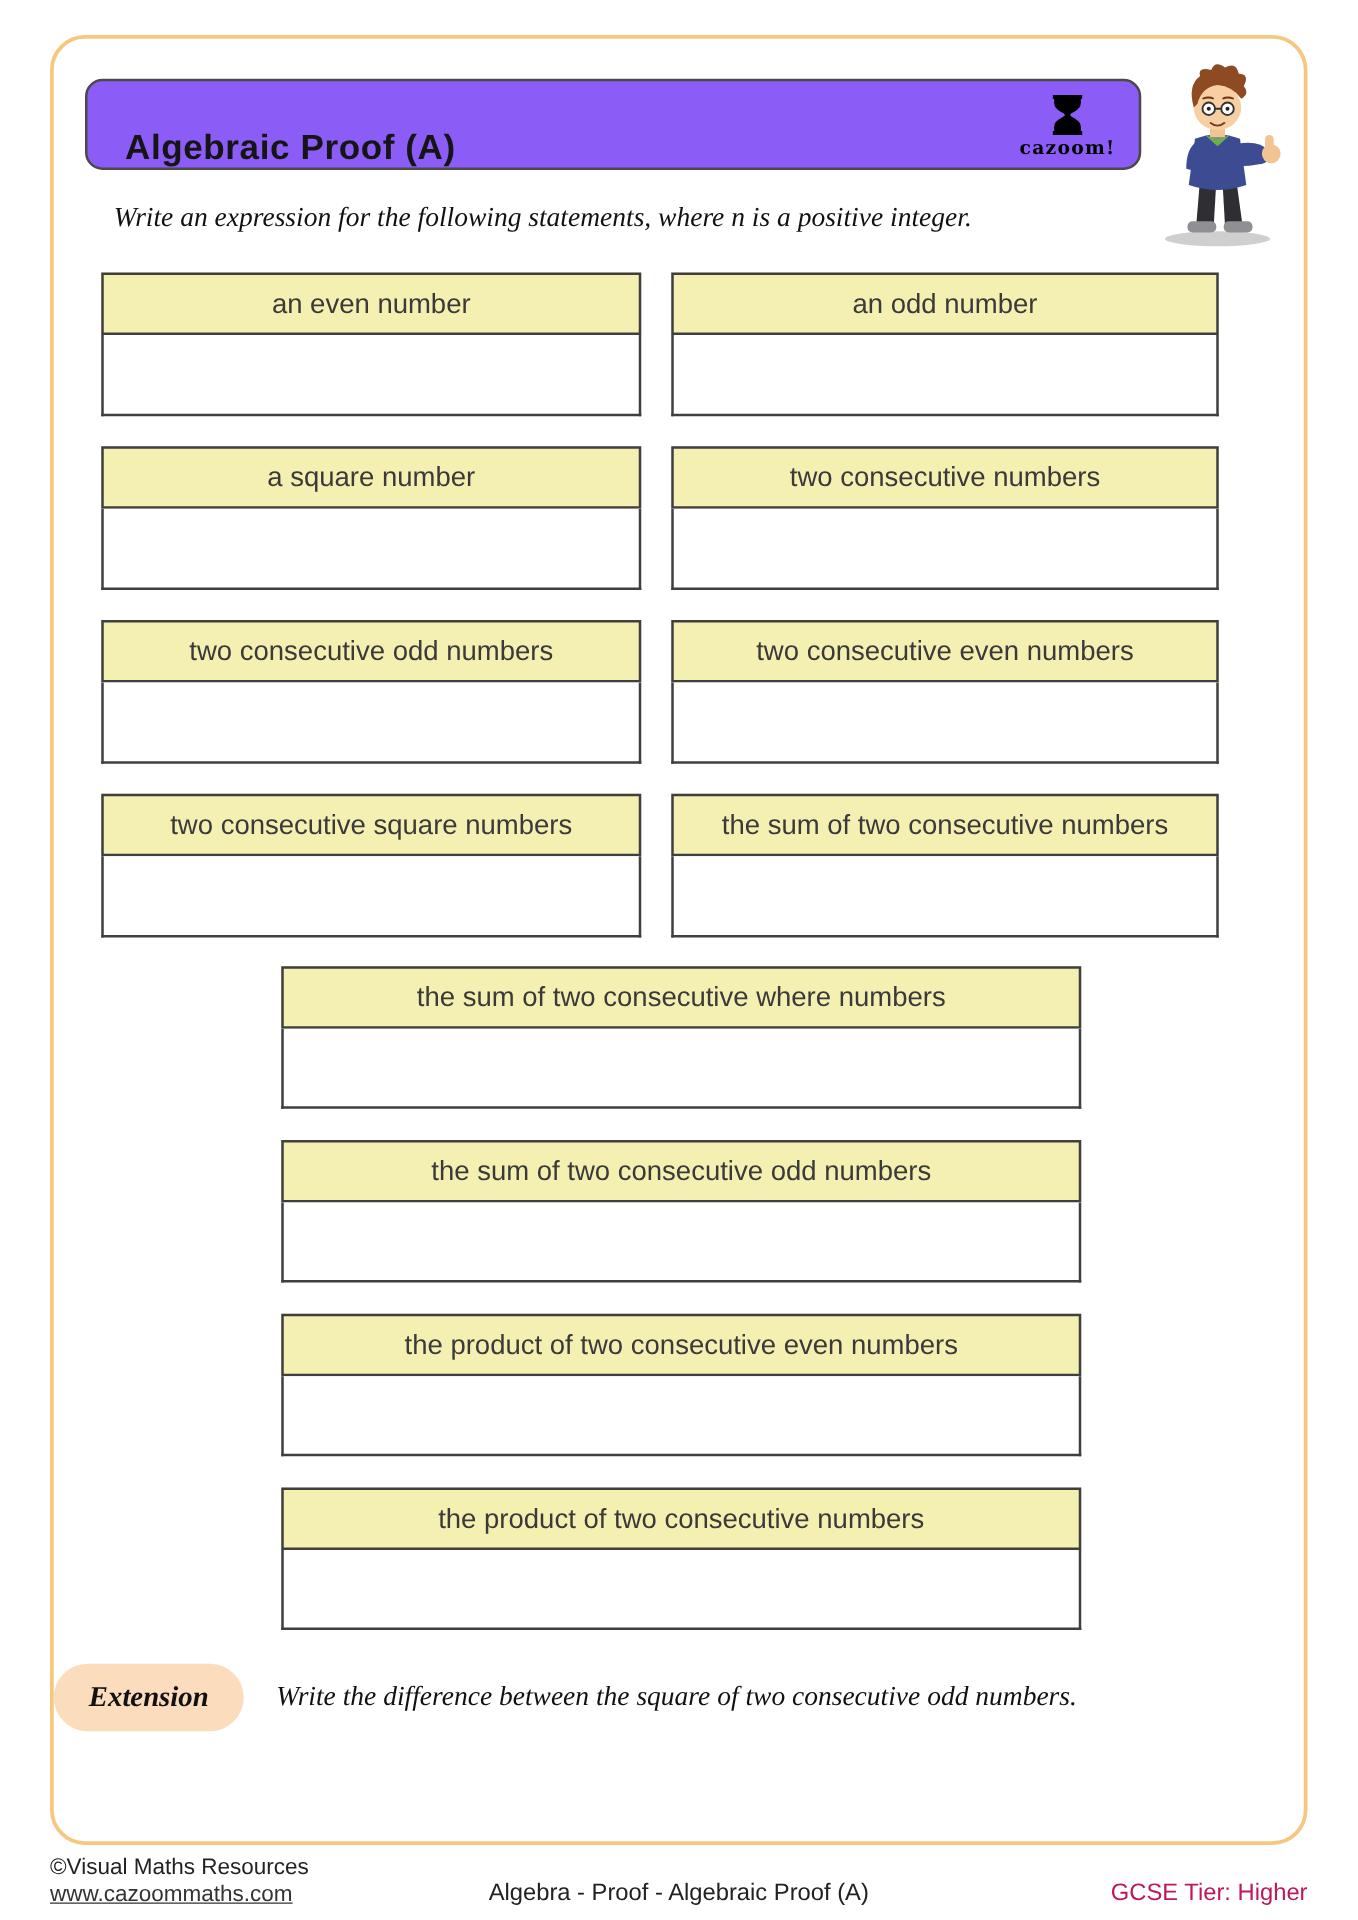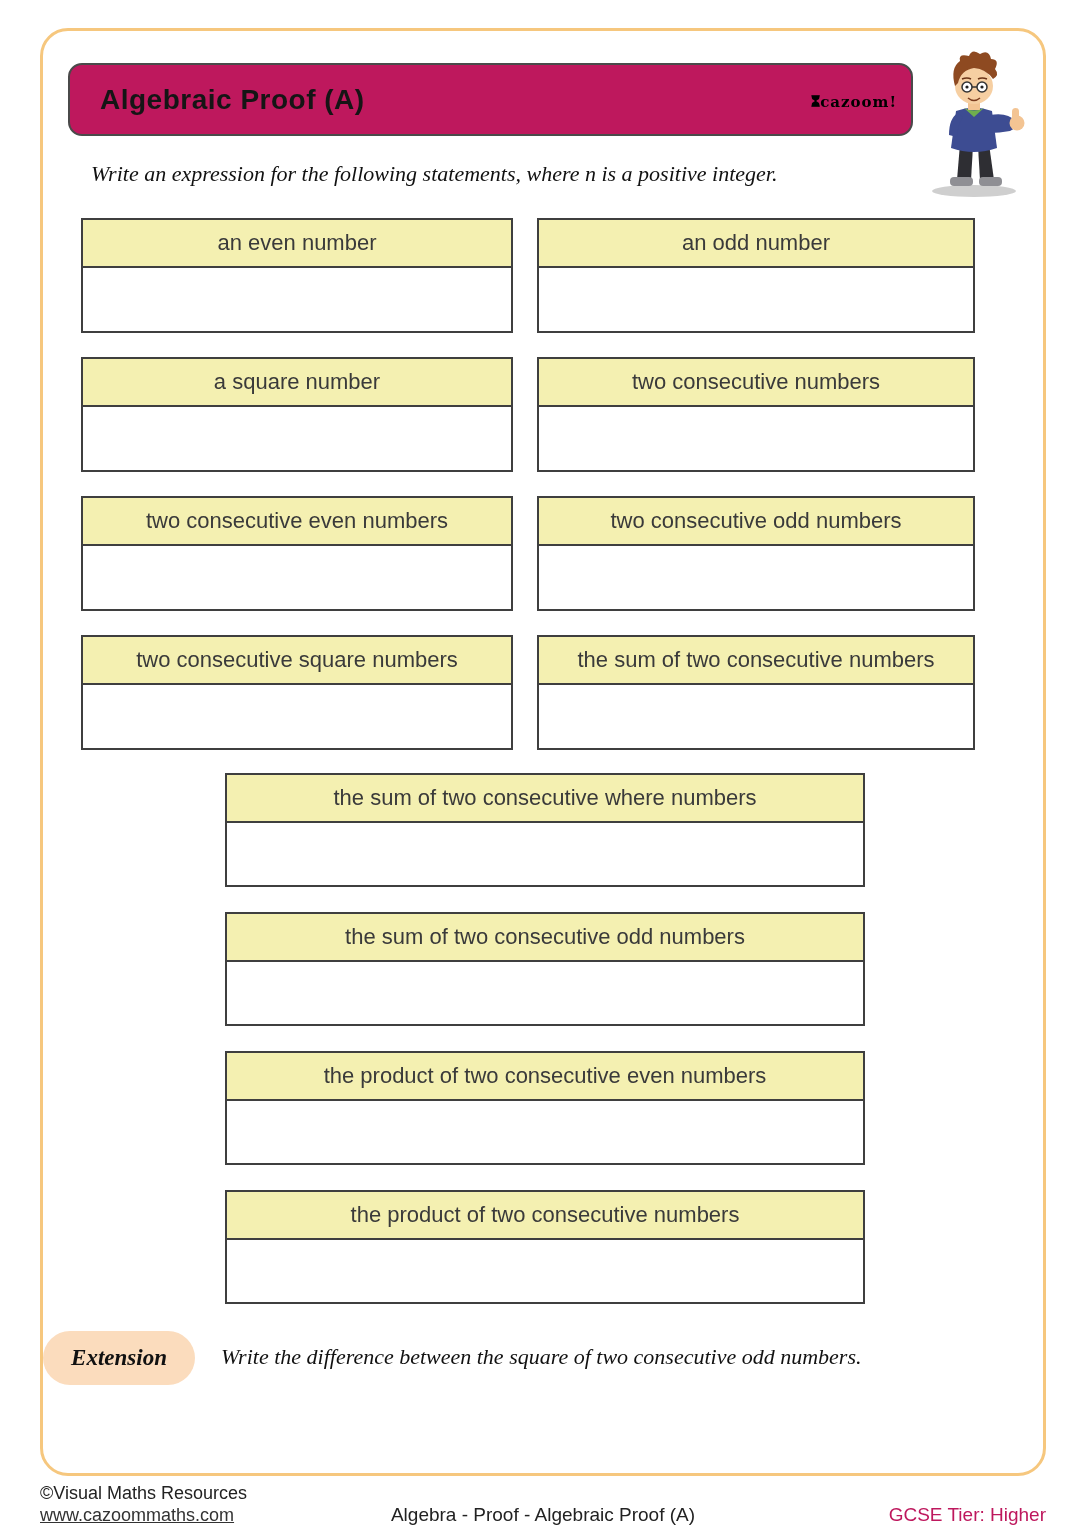--- a/index.html
+++ b/index.html
@@ -5,29 +5,29 @@
   * { margin:0; padding:0; box-sizing:border-box; }
   html,body { width:1086px; height:1536px; background:#ffffff; font-family:"Liberation Sans", sans-serif; position:relative; overflow:hidden; }
 
   .sheet {
     position:absolute; left:40px; top:28px; width:1006px; height:1448px;
     border:3px solid #F6C77E; border-radius:28px; background:#ffffff;
   }
 
   .title-box {
     position:absolute; left:25px; top:32px; width:845px; height:73px;
-    border:2px solid #4a4a4a; border-radius:14px; background:#be185d;
-    display:flex; align-items:center;
+    border:2px solid #4a4a4a; border-radius:14px; background:#8b5cf6;
+    display:flex; align-items:flex-end;
   }
   .title {
     margin-left:30px; font-size:28px; font-weight:bold; color:#151515; letter-spacing:0.5px;
   }
   .logo {
     position:absolute; right:14px; top:4px; width:86px; height:64px;
-    display:flex; align-items:center; justify-content:center;
+    display:flex; flex-direction:column; align-items:center; justify-content:center;
   }
   .logo svg { display:block; }
   .logo-text { font-family:"DejaVu Serif", serif; font-weight:bold; font-size:15px; color:#000; letter-spacing:1px; margin-top:1px; }
 
   .instruction {
     position:absolute; left:48px; top:130px; width:820px;
     font-family:"Liberation Serif", serif; font-style:italic; font-size:22px; color:#111;
   }
 
   .grid {
@@ -101,25 +101,25 @@
     </div>
     <div class="qcell">
       <div class="qheader">a square number</div>
       <div class="qanswer"></div>
     </div>
     <div class="qcell">
       <div class="qheader">two consecutive numbers</div>
       <div class="qanswer"></div>
     </div>
     <div class="qcell">
+      <div class="qheader">two consecutive odd numbers</div>
+      <div class="qanswer"></div>
+    </div>
+    <div class="qcell">
       <div class="qheader">two consecutive even numbers</div>
-      <div class="qanswer"></div>
-    </div>
-    <div class="qcell">
-      <div class="qheader">two consecutive odd numbers</div>
       <div class="qanswer"></div>
     </div>
     <div class="qcell">
       <div class="qheader">two consecutive square numbers</div>
       <div class="qanswer"></div>
     </div>
     <div class="qcell">
       <div class="qheader">the sum of two consecutive numbers</div>
       <div class="qanswer"></div>
     </div>

